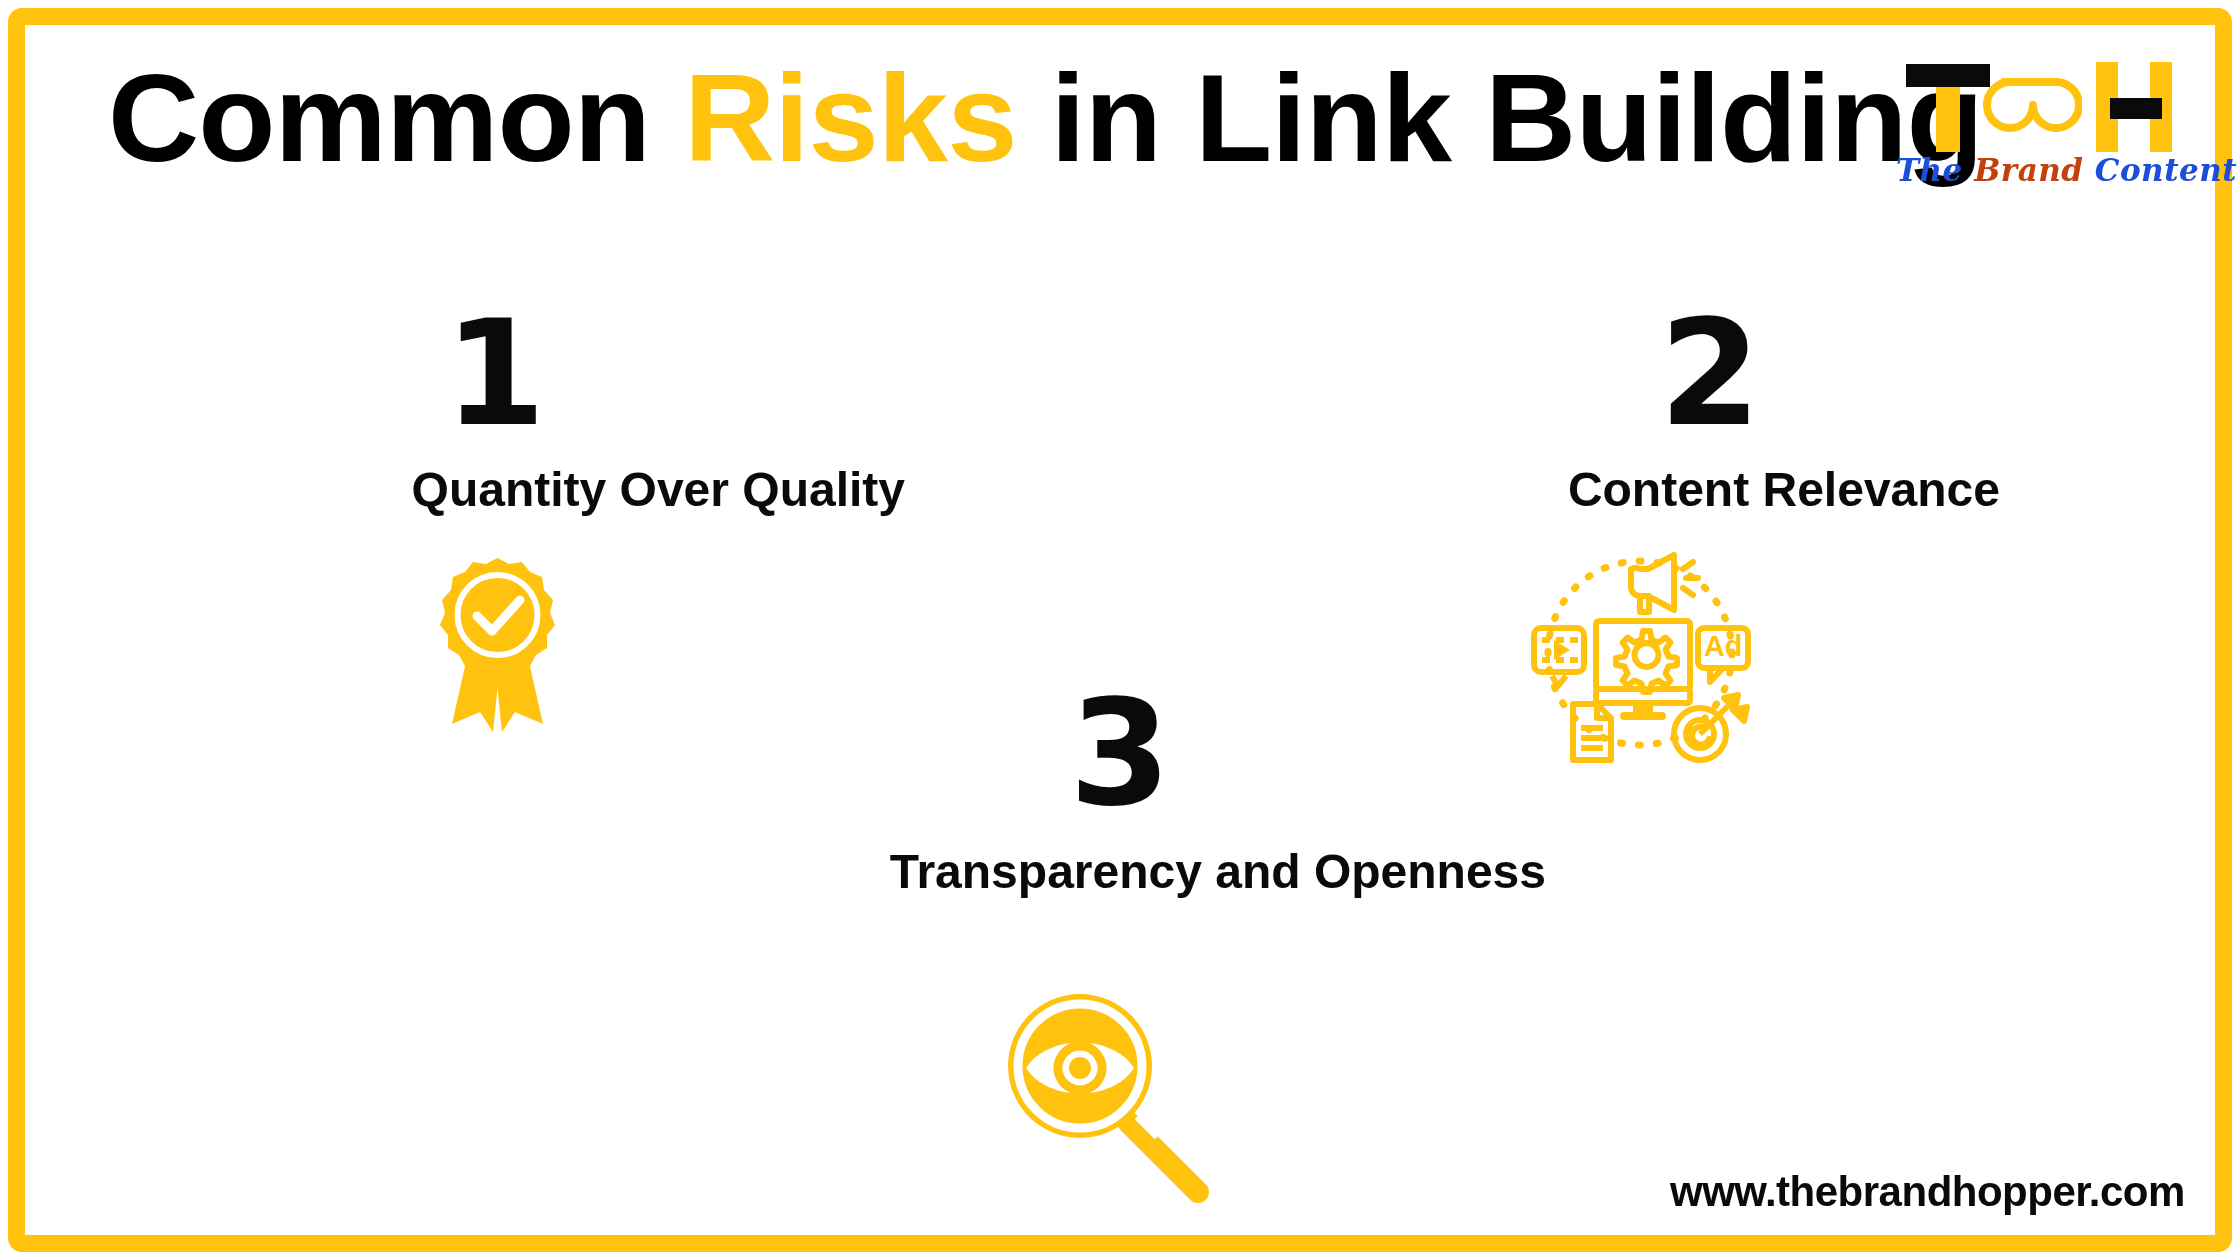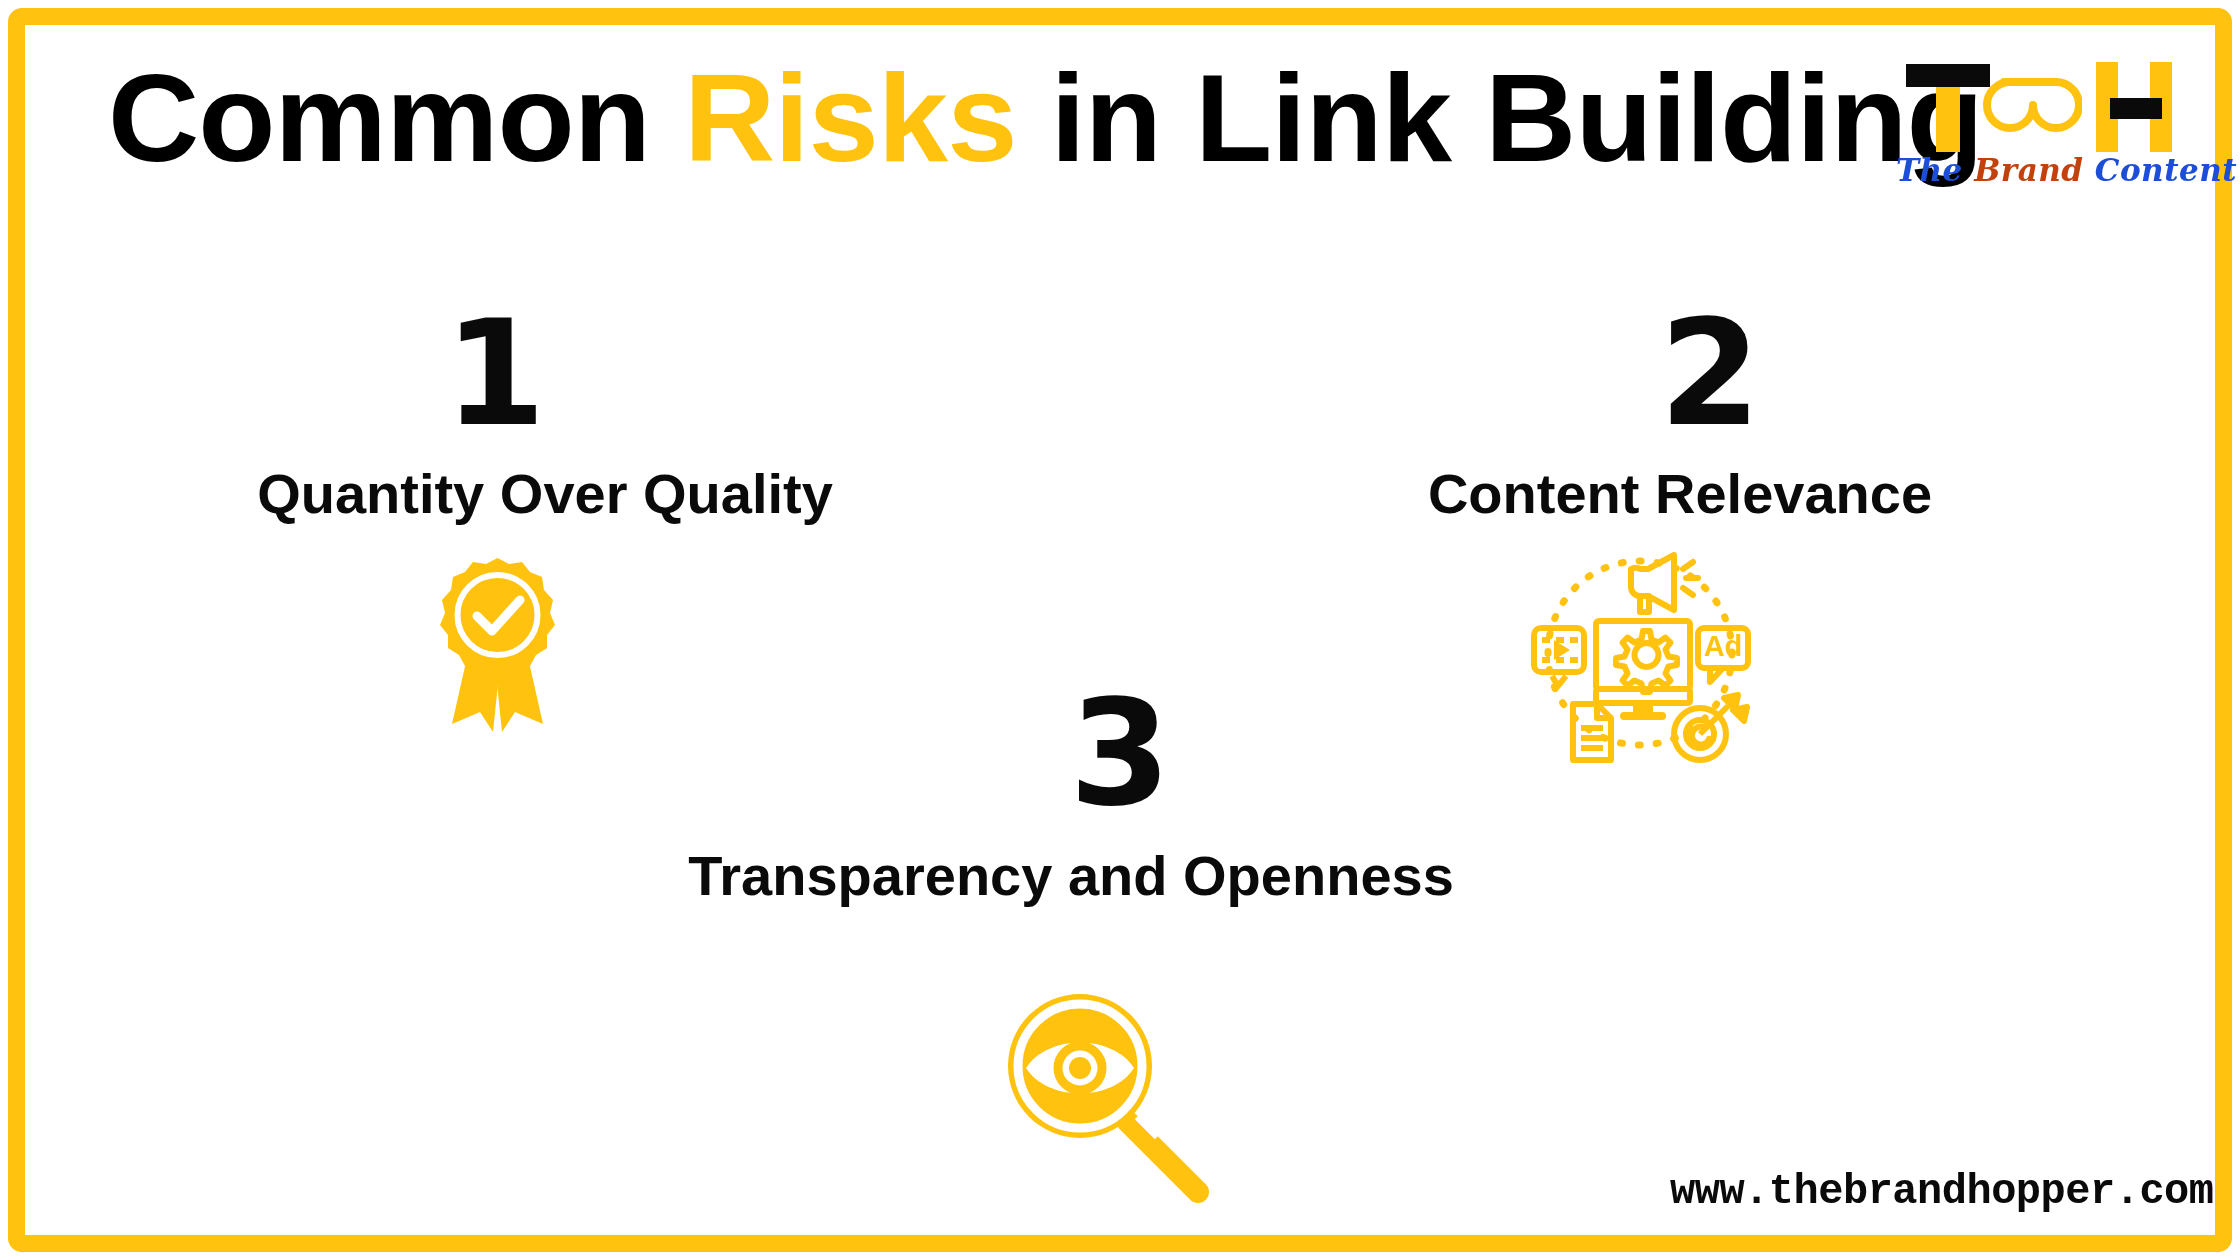--- a/index.html
+++ b/index.html
@@ -121,25 +121,25 @@
     font-size: 146px;
     line-height: 1;
     color: #0a0a0a;
     text-align: center;
     white-space: nowrap;
   }
   .risk-label {
     position: absolute;
     font-family: "Liberation Sans Narrow", "Liberation Sans", sans-serif;
     font-weight: 700;
-    font-size: 56px;
+    font-size: 48px;
     line-height: 1;
     color: #0a0a0a;
     white-space: nowrap;
-    text-align: center;
+    text-align: right;
   }
 
   
   #risk-1 .risk-num { left: 420px;  top: 300px;  width: 150px; }
   #risk-1 .risk-label { left: 185px; top: 466px; width: 720px; }
   #icon-badge { position: absolute; left: 430px; top: 552px; width: 135px; height: 185px; }
 
   
   #risk-2 .risk-num { left: 1635px; top: 300px;  width: 150px; }
   #risk-2 .risk-label { left: 1360px; top: 466px; width: 640px; }
@@ -148,21 +148,21 @@
   
   #risk-3 .risk-num { left: 1045px; top: 680px;  width: 150px; }
   #risk-3 .risk-label { left: 596px;  top: 848px; width: 950px; }
   #icon-eye { position: absolute; left: 1000px; top: 986px; width: 215px; height: 225px; }
 
   
   .footer-url {
     position: absolute;
     left: 1670px;
     top: 1168px;
-    font-family: Liberation Mono, monospace;
+    font-family: Liberation Sans, sans-serif;
     font-weight: 700;
     font-size: 42px;
     letter-spacing: -0.5px;
     color: #0a0a0a;
     white-space: nowrap;
   }
 </style>
 </head>
 <body>
 

